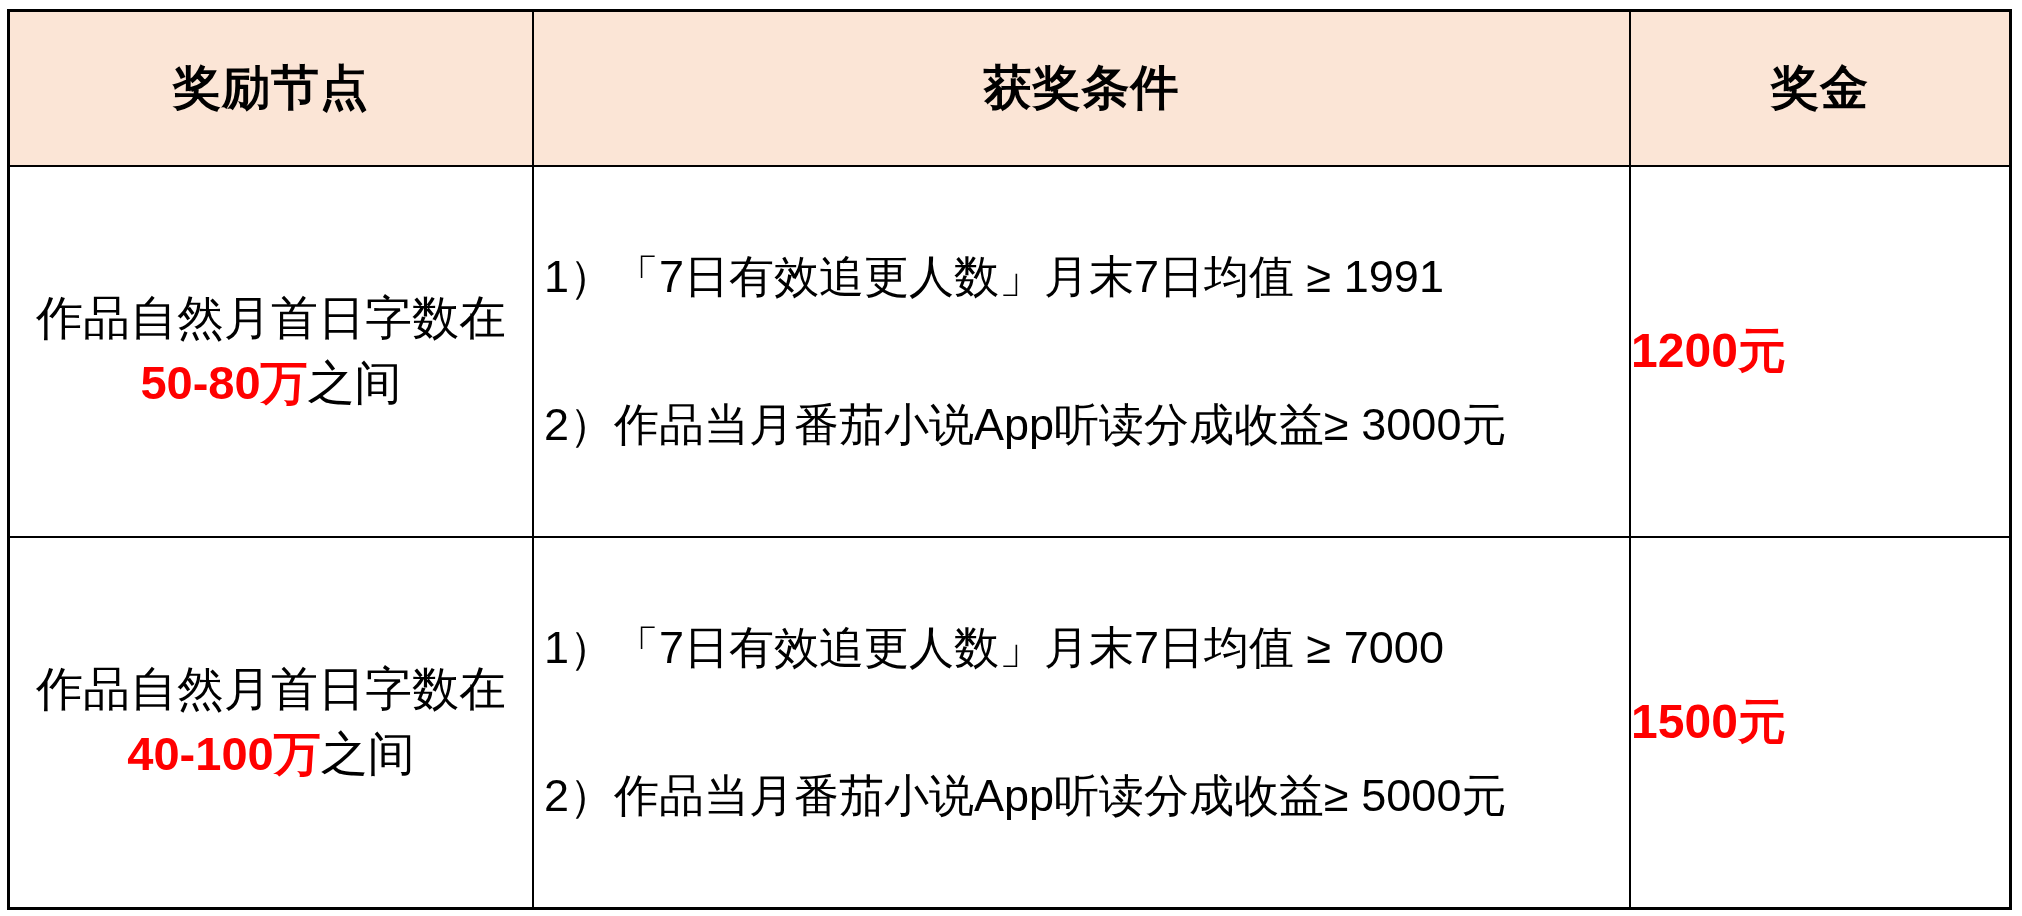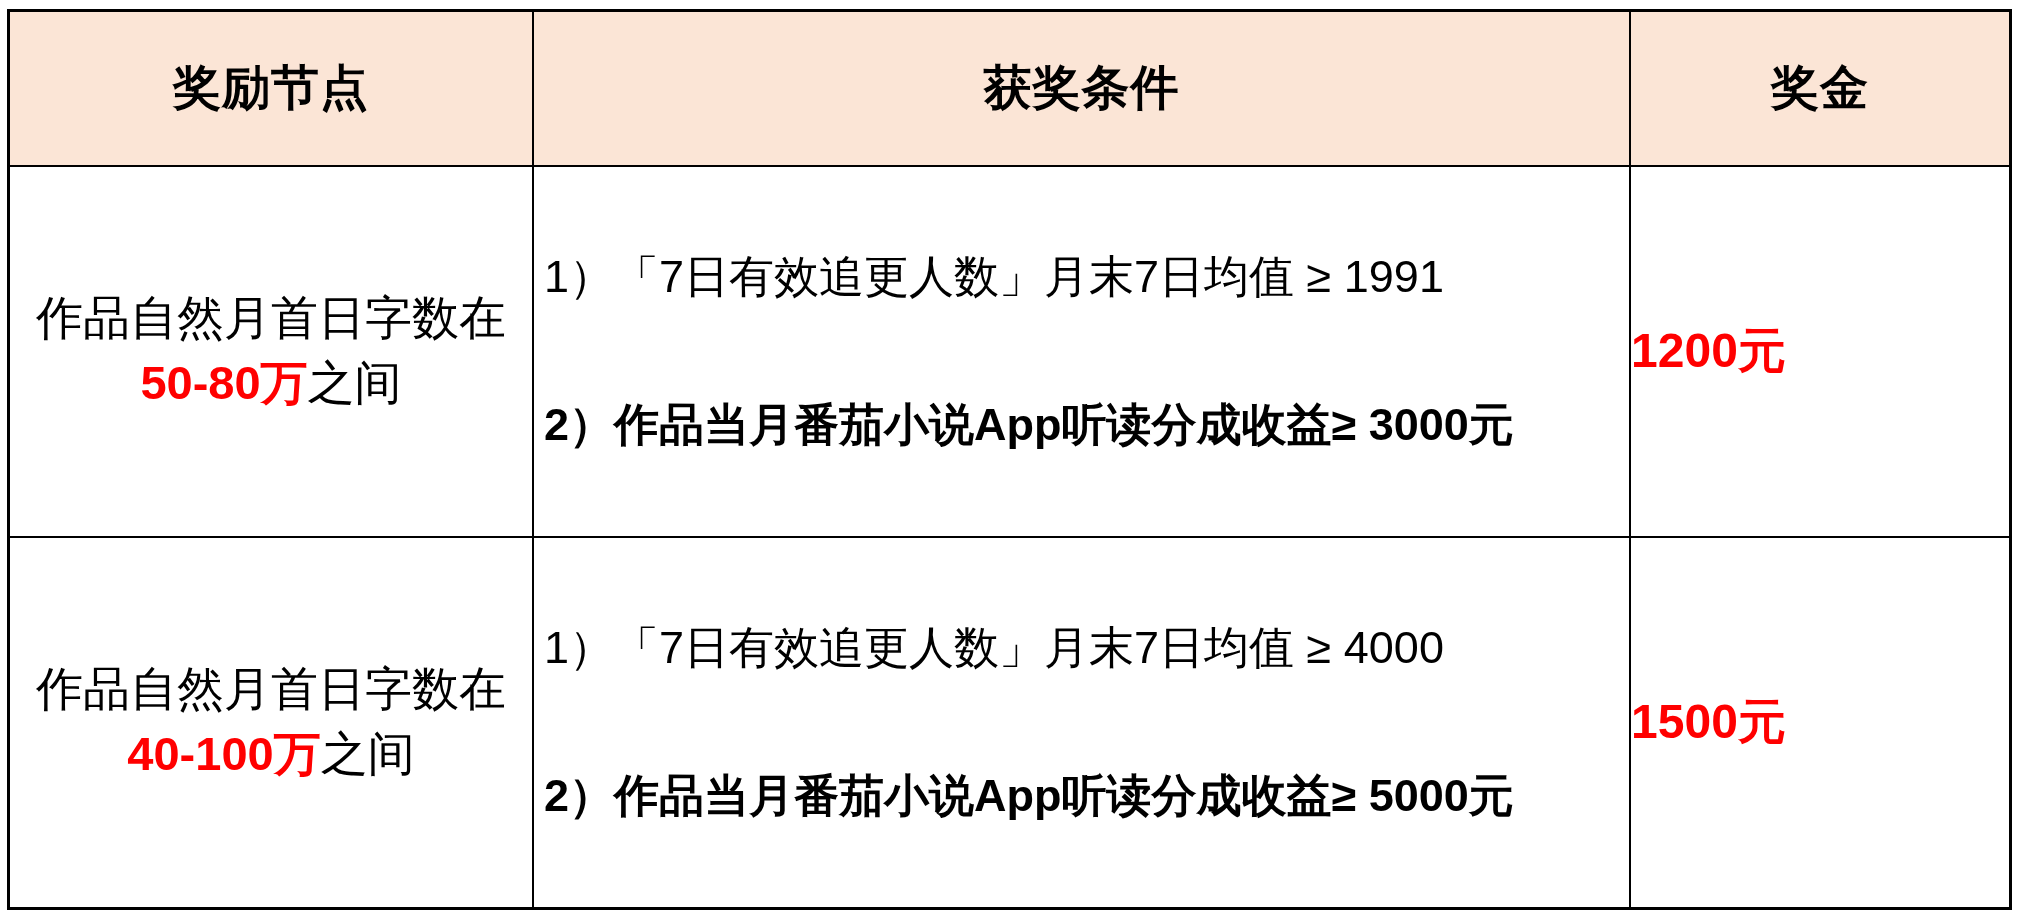--- a/index.html
+++ b/index.html
@@ -43,21 +43,21 @@
     font-weight: bold;
   }
   td.cond-cell {
     font-size: 45px;
     color: #000000;
     text-align: left;
     padding-left: 10px;
     padding-right: 6px;
   }
   .cond-line { line-height: 1.42; }
-  .cond-line + .cond-line { margin-top: 84px; font-weight: bold; }
+  .cond-line + .cond-line { margin-top: 84px; }
   td.prize-cell {
     text-align: left;
     font-size: 48px;
     font-weight: bold;
     color: var(--accent-red, #FF0000);
   }
 </style>
 </head>
 <body>
 
@@ -86,20 +86,20 @@
           <div class="cond-line">2）作品当月番茄小说App听读分成收益≥ 3000元</div>
         </td>
         <td class="prize-cell">1200元</td>
       </tr>
       <tr>
         <td class="node-cell">
           <span>作品自然月首日字数在</span><br>
           <span class="highlight">40-100万</span><span>之间</span>
         </td>
         <td class="cond-cell">
-          <div class="cond-line">1）「7日有效追更人数」月末7日均值 ≥ 4000</div>
+          <div class="cond-line">1）「7日有效追更人数」月末7日均值 ≥ 7000</div>
           <div class="cond-line">2）作品当月番茄小说App听读分成收益≥ 5000元</div>
         </td>
         <td class="prize-cell">1500元</td>
       </tr>
     </tbody>
   </table>
 </div>
 
 </body></html>

